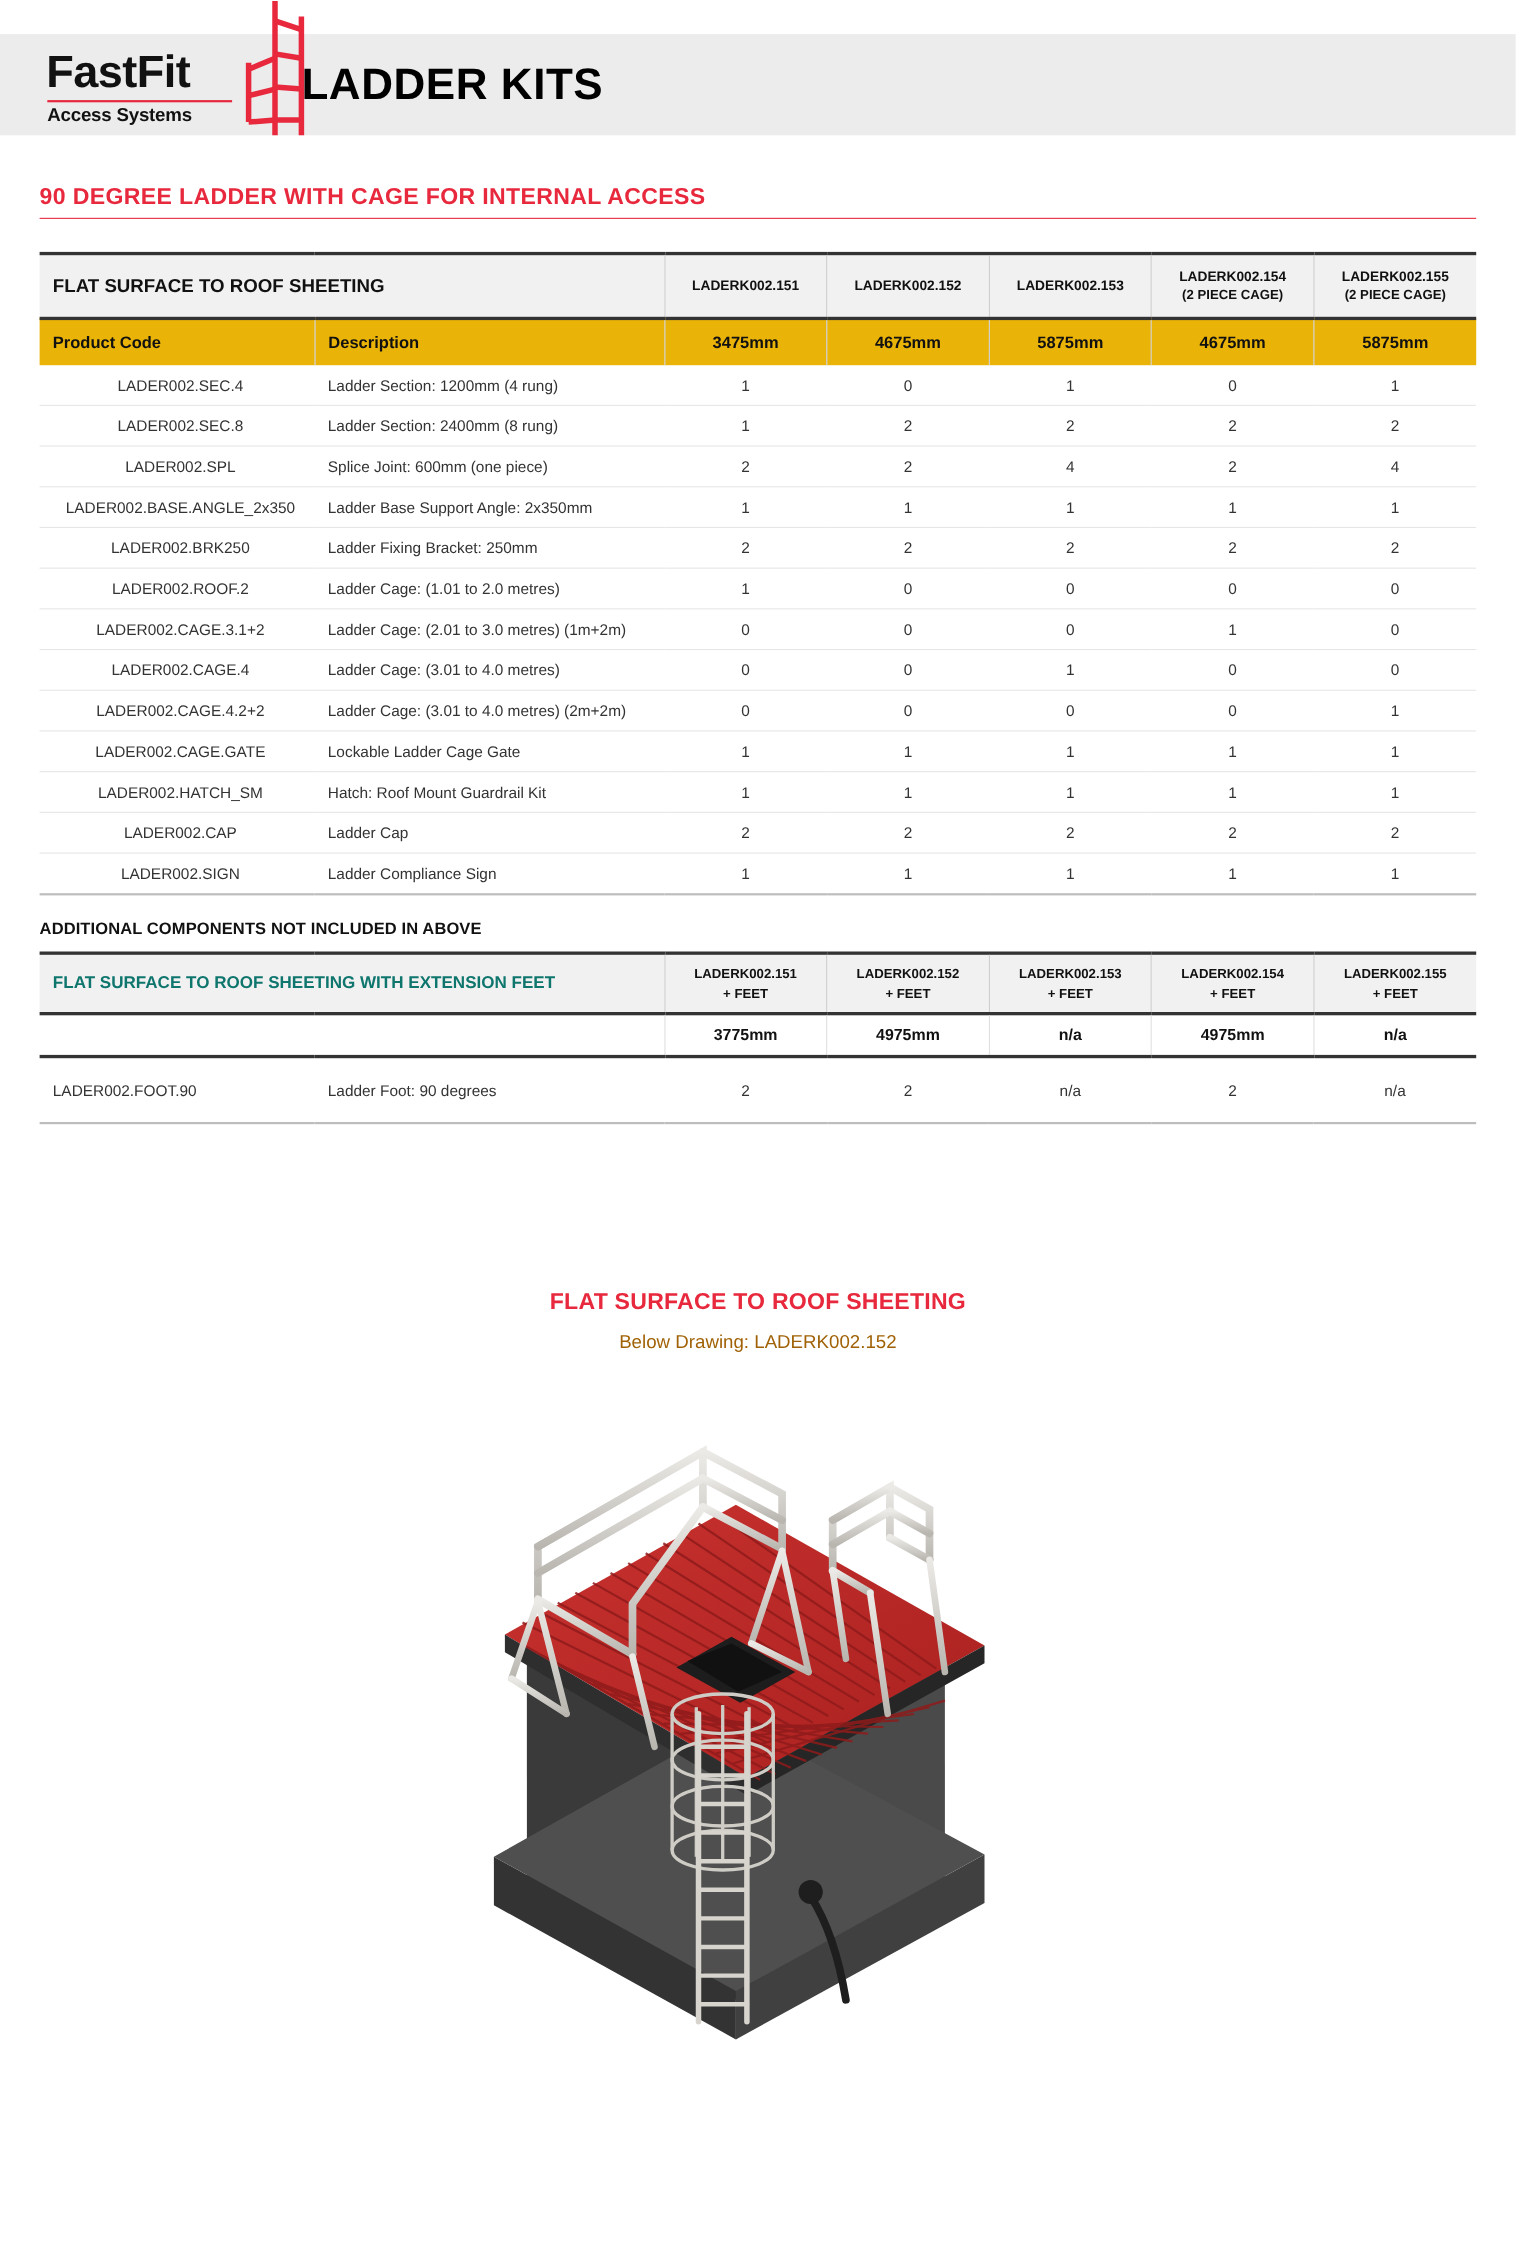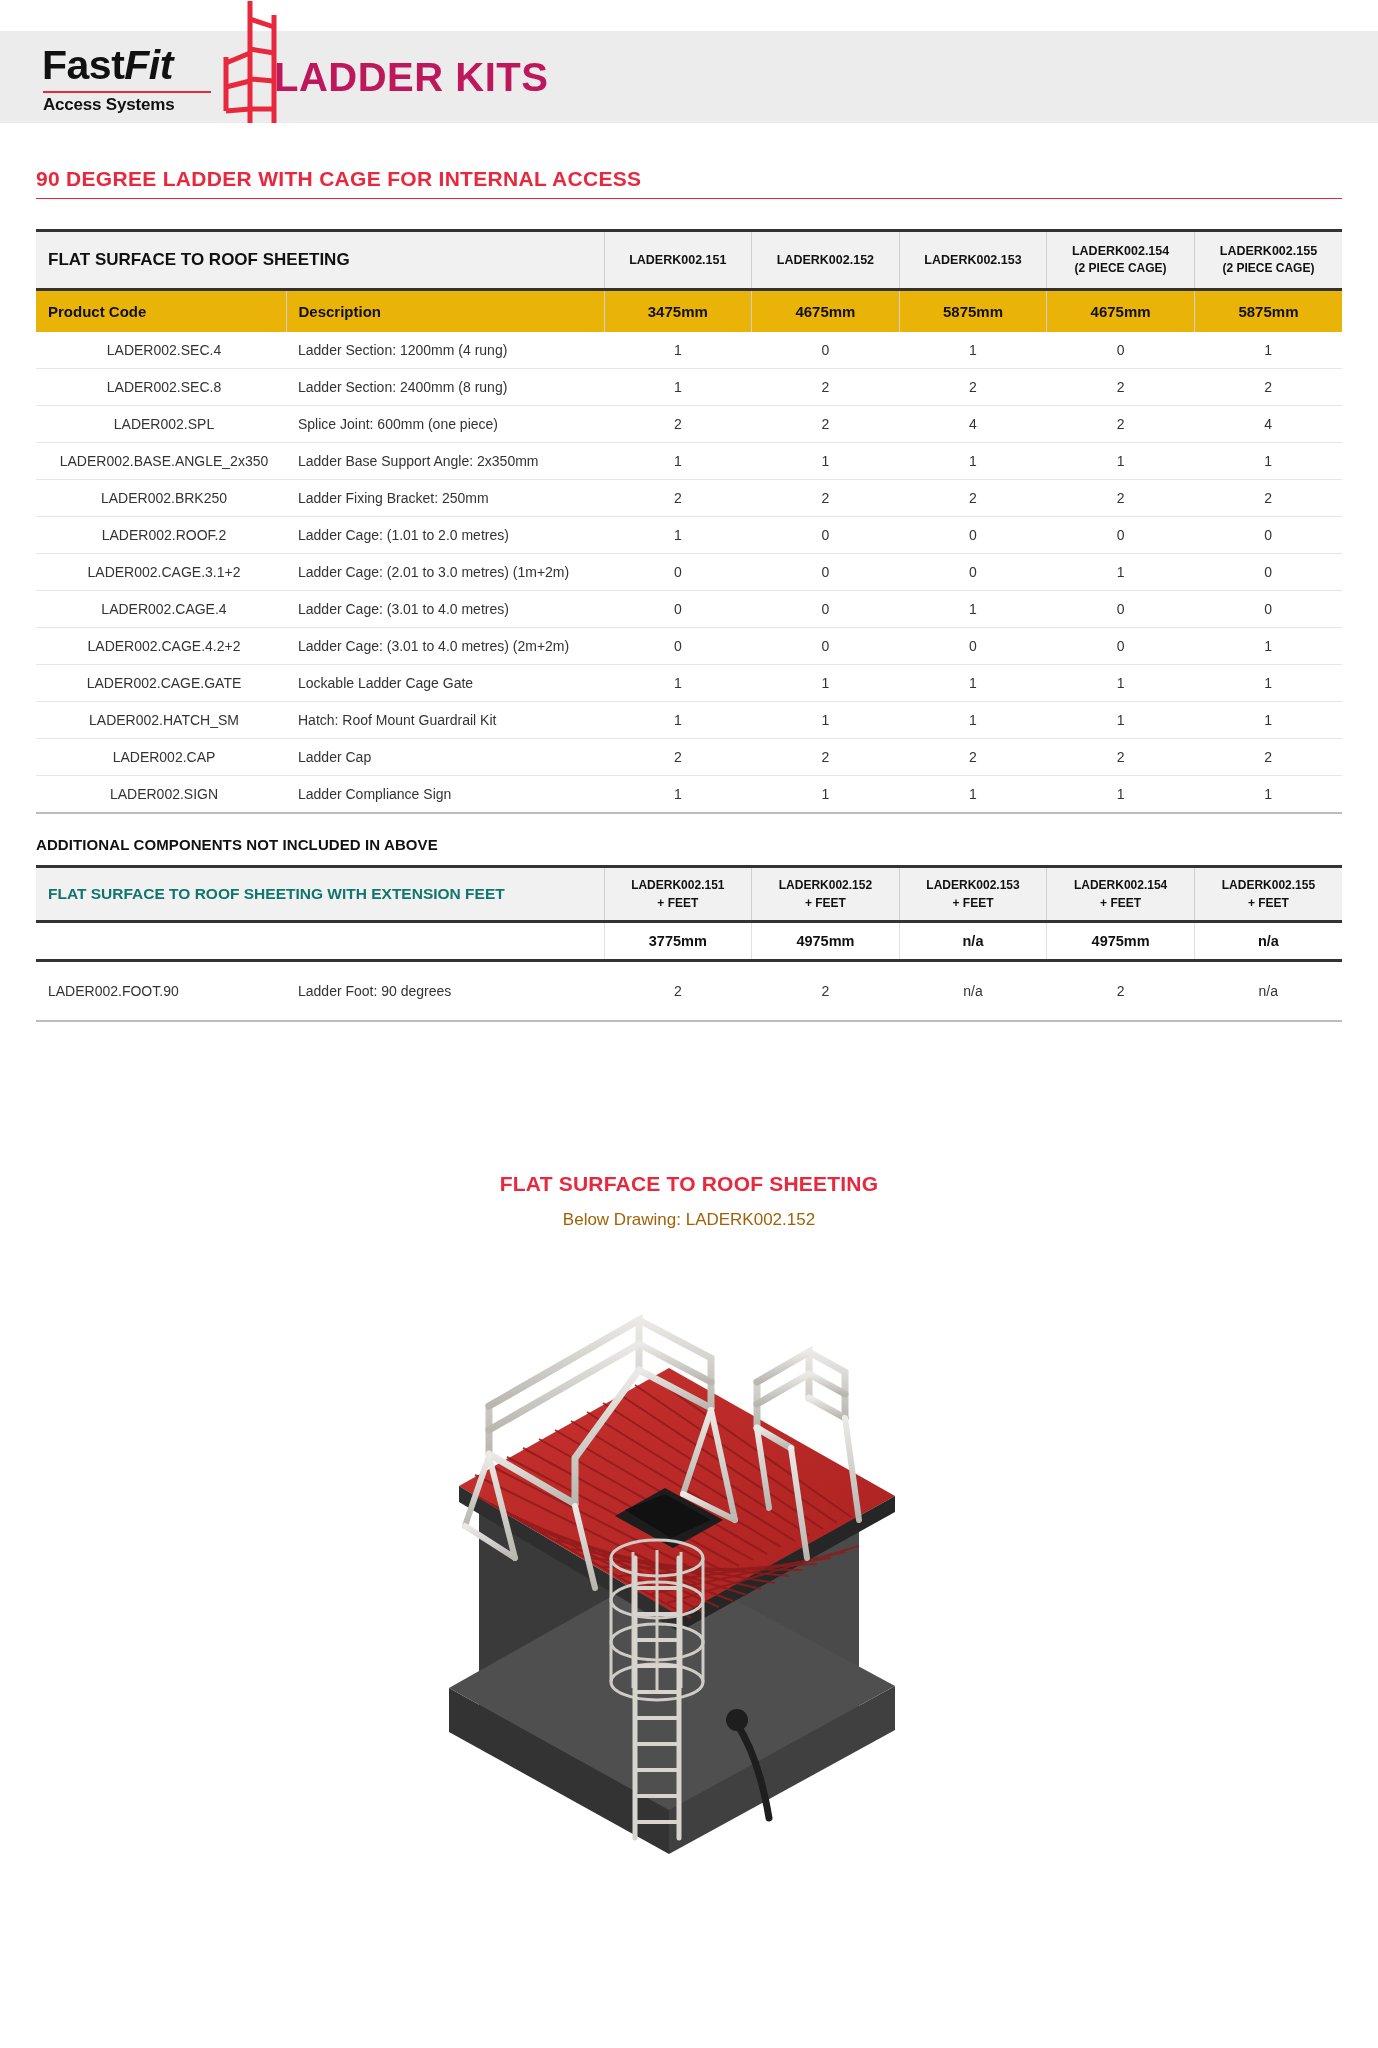--- a/index.html
+++ b/index.html
@@ -30,37 +30,37 @@
   .logo-text{
     position:absolute;
     left:6px; top:28px;
     font-family:"Liberation Sans", sans-serif;
     font-size:41px;
     font-weight:bold;
     letter-spacing:-0.5px;
     color:#111;
     line-height:1;
   }
-  .logo-text .italic{font-style:italic;}
+  .logo-text .italic{}
   .logo-rule{
     position:absolute;
     left:7px; top:74px;
     width:168px;height:2px;background:#e8283c;
   }
   .logo-sub{
     position:absolute;
     left:7px; top:78px;
     font-size:17px;
     font-weight:bold;
     color:#111;
     letter-spacing:-0.2px;
   }
   .logo-mark{position:absolute;left:168px;top:-20px;}
   .page-title{
-    color:#be185d;
+    color:#000000;
     font-size:40px;
     font-weight:bold;
     letter-spacing:0.5px;
     margin-left:6px;
     line-height:1;
   }
 
   
   .section-head{
     margin:44px 36px 0 36px;

